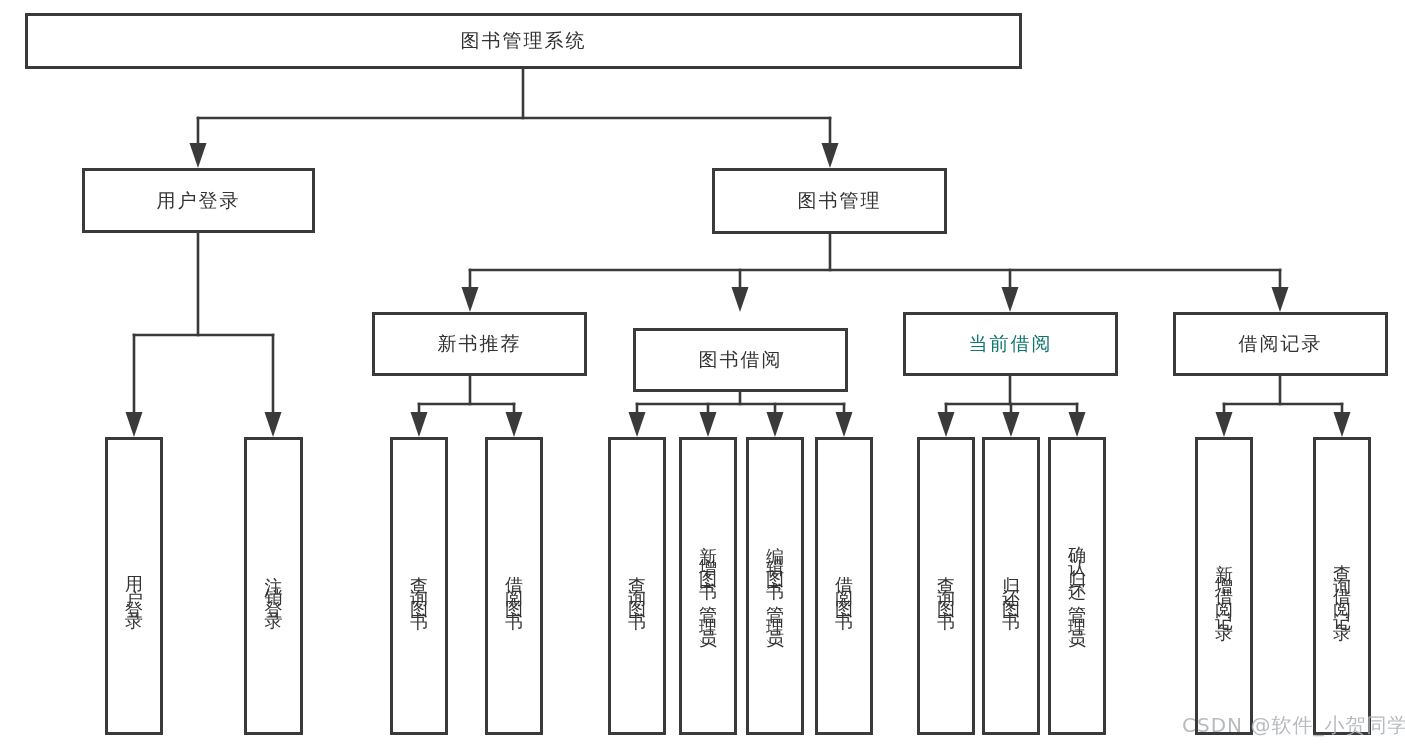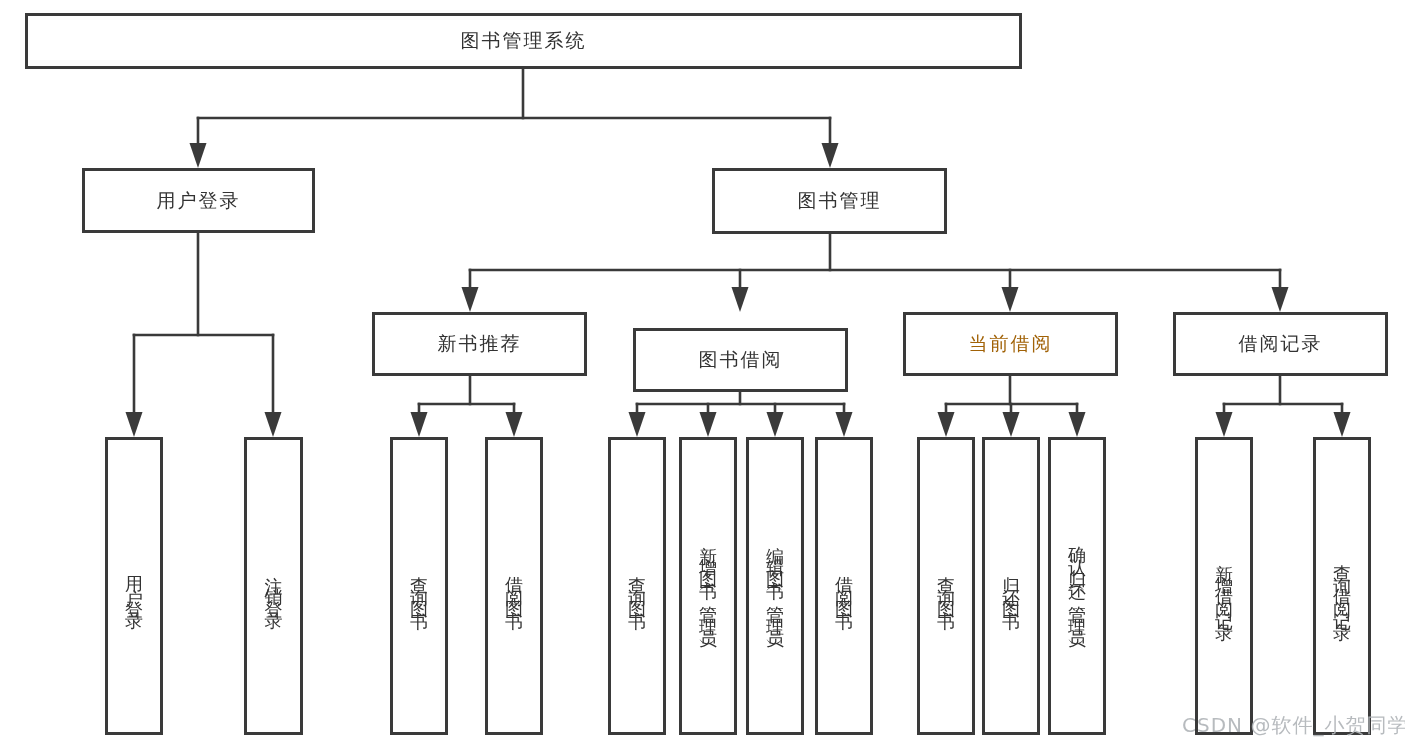--- a/index.html
+++ b/index.html
@@ -115,21 +115,21 @@
       <div class="node h" style="left: 712px; top: 168px; width: 235px; height: 66px; border-color: rgb(58, 58, 58); padding-left: 20px;">
         <span class="label" style="color: rgb(51, 51, 51);">图书管理</span>
       </div>
       <div class="node h" style="left: 372px; top: 312px; width: 215px; height: 64px; border-color: rgb(58, 58, 58);">
         <span class="label" style="color: rgb(51, 51, 51);">新书推荐</span>
       </div>
       <div class="node h" style="left: 633px; top: 328px; width: 215px; height: 64px; border-color: rgb(58, 58, 58);">
         <span class="label" style="color: rgb(51, 51, 51);">图书借阅</span>
       </div>
       <div class="node h" style="left: 903px; top: 312px; width: 215px; height: 64px; border-color: rgb(58, 58, 58);">
-        <span class="label" style="color: #a16207;">当前借阅</span>
+        <span class="label" style="color: #0f766e;">当前借阅</span>
       </div>
       <div class="node h" style="left: 1173px; top: 312px; width: 215px; height: 64px; border-color: rgb(58, 58, 58);">
         <span class="label" style="color: rgb(51, 51, 51);">借阅记录</span>
       </div>
       <div class="node v" style="left: 105px; top: 437px; width: 58px; height: 298px; border-color: rgb(58, 58, 58);">
         <span class="label" style="color: rgb(51, 51, 51);">用户登录</span>
       </div>
       <div class="node v" style="left: 244px; top: 437px; width: 59px; height: 298px; border-color: rgb(58, 58, 58);">
         <span class="label" style="color: rgb(51, 51, 51);">注销登录</span>
       </div>

